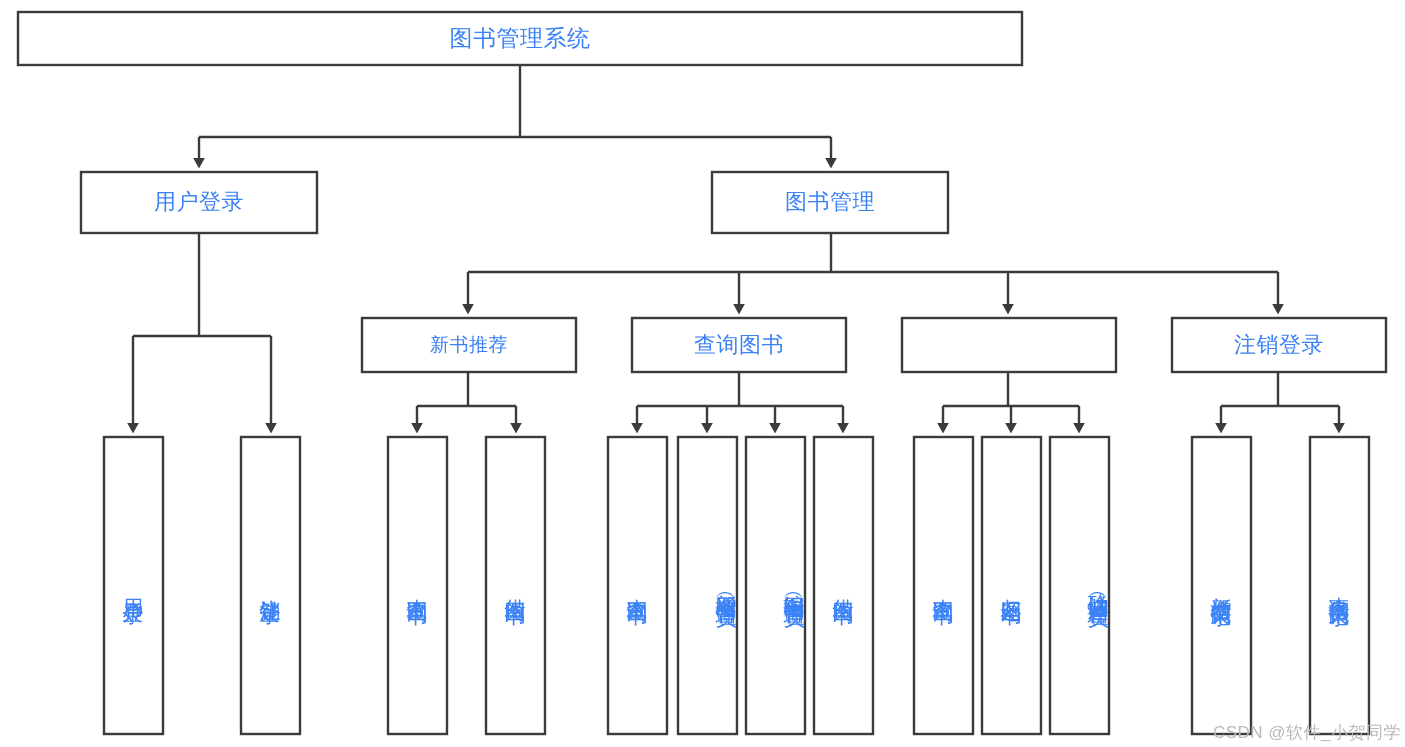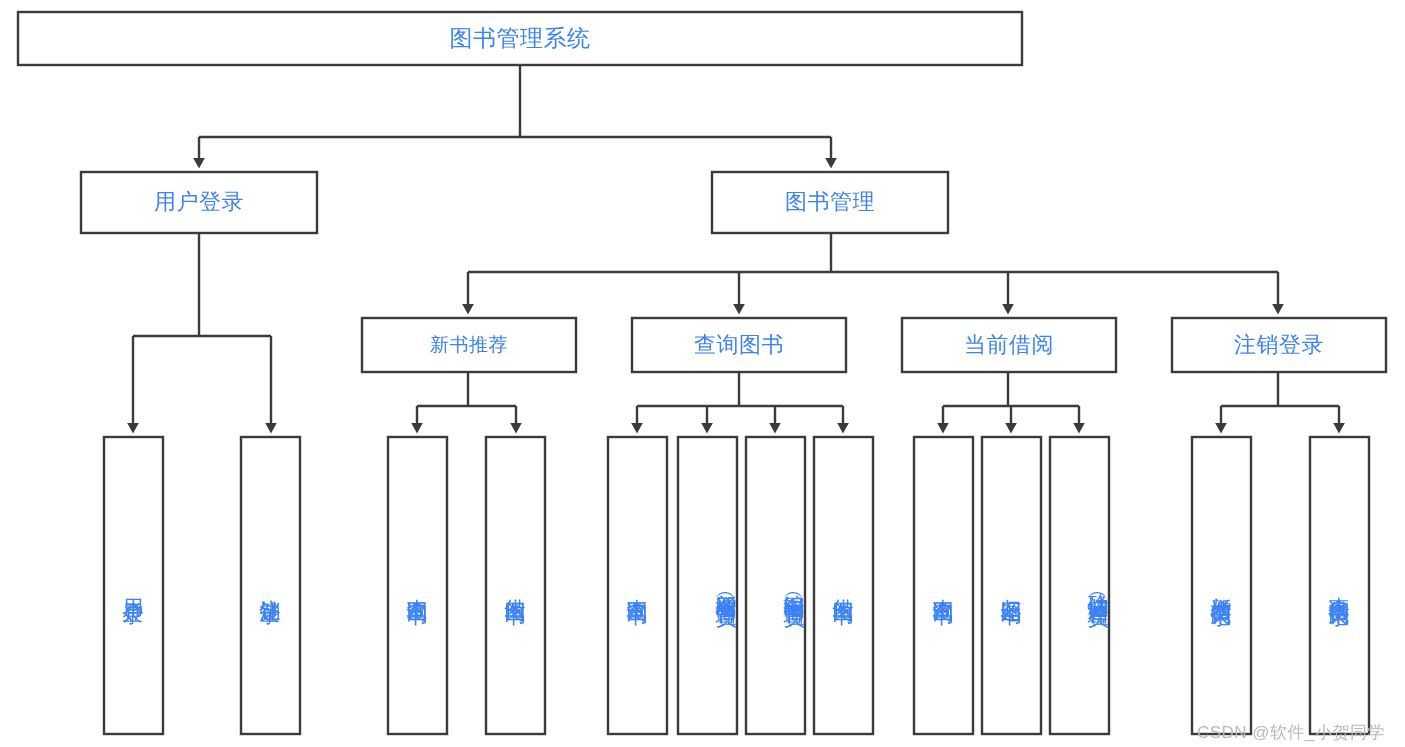--- a/index.html
+++ b/index.html
@@ -57,21 +57,21 @@
     border-radius: 12px;
   }
   .node-label.vertical {
     writing-mode: vertical-rl;
     text-orientation: upright;
     letter-spacing: 2px;
     line-height: 1.0;
   }
   .watermark {
     position: absolute;
-    right: 20px;
+    right: 4px;
     bottom: 3px;
     font-size: 17px;
     color: #b9b9b9;
     letter-spacing: 0.5px;
     white-space: nowrap;
   }
 </style>
 </head>
 <body>
 
@@ -164,21 +164,20 @@
   <div class="node-label" style="left:18px; top:12px; width:1004px; height:53px; font-size:23px;">图书管理系统</div>
 
   <div class="node-label" style="left:81px; top:172px; width:236px; height:61px; font-size:22px;">用户登录</div>
 
   <div class="node-label" style="left:712px; top:172px; width:236px; height:61px; font-size:22px;">图书管理</div>
 
   <div class="node-label" style="left:362px; top:318px; width:214px; height:54px; font-size:19px;">新书推荐</div>
 
   <div class="node-label" style="left:632px; top:318px; width:214px; height:54px; font-size:22px;">查询图书</div>
 
-  <div class="node-label" style="left:902px; top:318px; width:214px; height:54px; font-size:22px;">当前借阅</div>
 
   <div class="node-label" style="left:1172px; top:318px; width:214px; height:54px; font-size:22px;">注销登录</div>
 
   <div class="node-label vertical" style="left:104px; top:437px; width:59px; height:297px;">用户登录</div>
   <div class="node-label vertical" style="left:241px; top:437px; width:59px; height:297px;">注销登录</div>
   <div class="node-label vertical" style="left:388px; top:437px; width:59px; height:297px;">查询图书</div>
   <div class="node-label vertical" style="left:486px; top:437px; width:59px; height:297px;">借阅图书</div>
   <div class="node-label vertical" style="left:608px; top:437px; width:59px; height:297px;">查询图书</div>
   <div class="node-label vertical" style="left:678px; top:437px; width:59px; height:297px; align-items:flex-start;">新增图书（管理员）</div>
   <div class="node-label vertical" style="left:746px; top:437px; width:59px; height:297px; align-items:flex-start;">编辑图书（管理员）</div>

